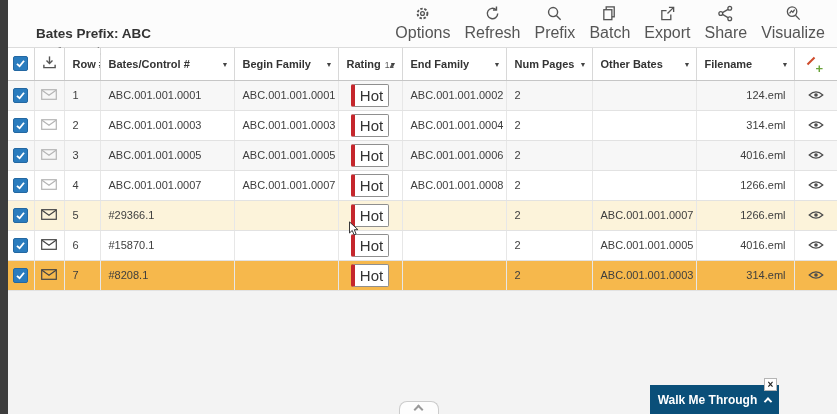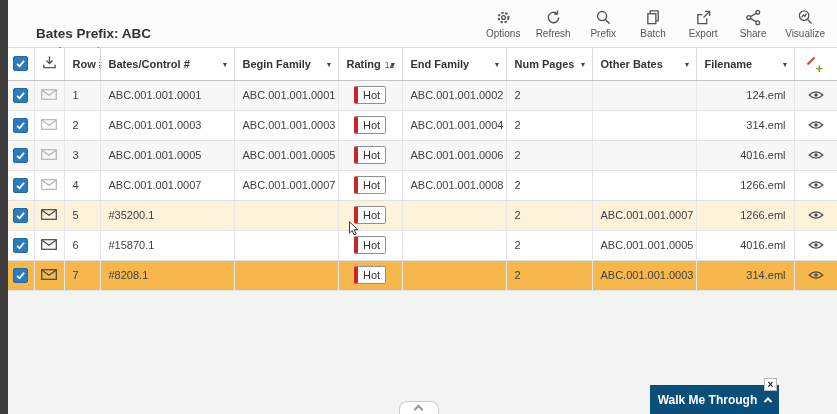--- a/index.html
+++ b/index.html
@@ -19,21 +19,21 @@
     height:48px; background:#fcfcfc; border-bottom:1px solid #dcdcdc;
     display:flex; justify-content:space-between; align-items:center; position:relative;
   }
   .title-block { padding-left:28px; position:relative; }
   .star { position:absolute; left:7px; top:0px; color:#9a9a9a; font-size:14px; }
   .page-title { font-size:13.5px; font-weight:bold; color:#333;margin-top:40px; }
   .page-subtitle { font-size:15px; color:#8a8a8a; margin-top:3px; }
 
   .toolbar { display:flex; gap:14px; padding-right:12px; }
   .tool { display:flex; flex-direction:column; align-items:center; gap:2px; color:#555; cursor:pointer; min-width:36px; }
-  .tool .lbl { font-size:10px; color:#555; }
+  .tool .lbl { font-size:16px; color:#555; }
   .tool svg { display:block; }
 
   
   .grid-wrap { background:#fff; }
   table { border-collapse:collapse; table-layout:fixed; width:829px; }
   th, td {
     border-right:1px solid #e7e7e7; border-bottom:1px solid #e2e2e2;
     padding:0 8px; font-size:11px; color:#3e3e3e;
     overflow:hidden; white-space:nowrap;
   }
@@ -55,21 +55,21 @@
 
   .checkbox {
     width:15px; height:15px; background:#2a7cbe; border:1px solid #2468a2; border-radius:2px;
     display:inline-flex; align-items:center; justify-content:center; cursor:pointer; vertical-align:middle;
   }
   .env { color:#b5b5b5; cursor:pointer; vertical-align:middle; }
   .env-dark { color:#454545; }
   .eye { color:#4d4d4d; cursor:pointer; vertical-align:middle; }
 
   .hot {
-    display:inline-block; min-width:32px; text-align:center; font-size:11px; color:#333;
+    display:inline-block; min-width:32px; text-align:center; font-size:15px; color:#333;
     background:#fff; border:1px solid #8f8f8f; border-left:4px solid #c5262c;
     padding:2px 5px; border-radius:2px; cursor:pointer;
   }
 
   .addrem { position:relative; width:18px; height:16px; margin:0 auto; cursor:pointer; }
   .addrem .plus  { position:absolute; left:0; top:-3px; color:#6aa33a; font-size:13px; font-weight:bold; }
   .addrem .slash { position:absolute; right:0; bottom:2px; width:10px; height:2px; background:#cf4b2b; transform:rotate(-45deg); }
 
   
   .cursor-icon { position:absolute; left:348px; top:221px; z-index:10; }
@@ -314,21 +314,21 @@
           <td class="c-center"><span class="checkbox">
                 <svg viewBox="0 0 14 14" width="11" height="11" fill="none" stroke="#fff" stroke-width="2.4">
                   <polyline points="2.5 7.5 5.8 10.5 11.5 3.5"></polyline>
                 </svg>
               </span></td>
           <td class="c-center"><span class="env env-dark"><svg viewBox="0 0 16 11" width="16" height="11" fill="none" stroke="currentColor" stroke-width="1.2">
                   <rect x="0.7" y="0.7" width="14.6" height="9.6"></rect>
                   <polyline points="1 1.2 8 6.2 15 1.2"></polyline>
                 </svg></span></td>
           <td>5</td>
-          <td>#35200.1</td>
+          <td>#29366.1</td>
           <td></td>
           <td class="c-center"><span class="hot">Hot</span></td>
           <td></td>
           <td>2</td>
           <td>ABC.001.001.0007</td>
           <td class="c-right">1266.eml</td>
           <td class="c-center"><span class="eye"><svg viewBox="0 0 17 11" width="16" height="10" fill="none" stroke="currentColor" stroke-width="1.3">
                   <path d="M1 5.5 Q8.5 -1.5 16 5.5 Q8.5 12.5 1 5.5 Z"></path>
                   <circle cx="8.5" cy="5.5" r="2" fill="currentColor" stroke="none"></circle>
                 </svg></span></td>

